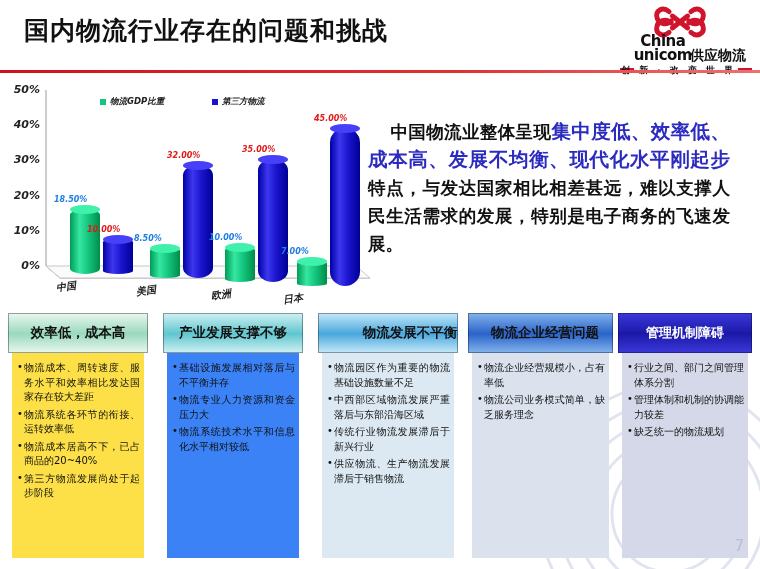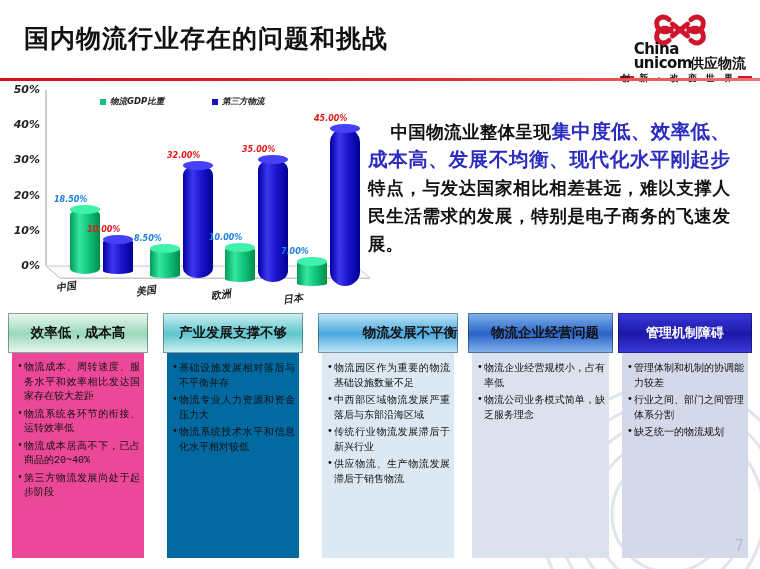--- a/index.html
+++ b/index.html
@@ -8,33 +8,33 @@
     background:#ffffff;
     font-family:"DejaVu Sans","Liberation Sans",sans-serif;
     overflow:hidden;position:relative;
   }
   
   .watermark{
     position:absolute;right:-60px;bottom:-95px;width:300px;height:300px;
     pointer-events:none;z-index:0;opacity:.55;
   }
   
-  .hdr{position:absolute;left:0;top:8px;width:760px;height:72px;z-index:3;}
+  .hdr{position:absolute;left:0;top:0;width:760px;height:72px;z-index:3;}
   .hdr-title{
     position:absolute;left:24px;top:14px;
     font-size:25px;font-weight:bold;color:#111;
     letter-spacing:1px;font-family:"DejaVu Sans",sans-serif;
     white-space:nowrap;
   }
   .logo{position:absolute;right:8px;top:2px;width:150px;height:70px;}
   .logo-mark{position:absolute;right:44px;top:2px;width:56px;height:36px;}
   .logo-en{
     position:absolute;right:60px;top:32px;
     font-size:15px;font-weight:bold;color:#111;line-height:.96;
-    letter-spacing:-.5px;text-align:left;
+    letter-spacing:-.5px;text-align:center;
   }
   .logo-cn{
     position:absolute;right:6px;top:45px;
     font-size:14px;font-weight:bold;color:#111;letter-spacing:0px;
   }
   .logo-slogan{
     position:absolute;right:16px;top:62px;
     font-size:9px;font-weight:bold;color:#111;letter-spacing:3px;
     font-family:"DejaVu Serif","Liberation Serif",serif;
   }
@@ -210,34 +210,34 @@
 
 <div class="para">
   <span class="ind"></span><span>中国物流业整体呈现</span><span class="hl">集中度低、效率低、成本高、发展不均衡、现代化水平刚起步</span><span>特点，与发达国家相比相差甚远，难以支撑人民生活需求的发展，特别是电子商务的飞速发展。</span>
 </div>
 
 <div class="boxes" id="boxes">
     <div class="box" style="left: 8px;">
       <div class="box-head" style="background: linear-gradient(rgb(230, 246, 238) 0%, rgb(154, 217, 189) 52%, rgb(230, 246, 238) 100%);">
         <span style="color: rgb(17, 17, 17);">效率低，成本高</span>
       </div>
-      <div class="box-body" style="background: #ec4899; font-family: Liberation Mono, monospace;">
+      <div class="box-body" style="background: #fde047;">
         <ul>
           <li>物流成本、周转速度、服务水平和效率相比发达国家存在较大差距</li>
           <li>物流系统各环节的衔接、运转效率低</li>
           <li>物流成本居高不下，已占商品的20~40%</li>
           <li>第三方物流发展尚处于起步阶段</li>
         </ul>
       </div>
     </div>
     <div class="box" style="left: 163px;">
       <div class="box-head" style="background: linear-gradient(rgb(203, 239, 241) 0%, rgb(95, 198, 207) 52%, rgb(203, 239, 241) 100%);">
         <span style="color: rgb(17, 17, 17);">产业发展支撑不够</span>
       </div>
-      <div class="box-body" style="background: #0369a1;">
+      <div class="box-body" style="background: #3b82f6;">
         <ul>
           <li>基础设施发展相对落后与不平衡并存</li>
           <li>物流专业人力资源和资金压力大</li>
           <li>物流系统技术水平和信息化水平相对较低</li>
         </ul>
       </div>
     </div>
     <div class="box" style="left: 318px;">
       <div class="box-head" style="background: linear-gradient(rgb(191, 230, 247) 0%, rgb(74, 167, 221) 52%, rgb(191, 230, 247) 100%); padding-left: 44px;">
         <span style="color: rgb(17, 17, 17);">物流发展不平衡</span>
@@ -261,21 +261,21 @@
           <li>物流公司业务模式简单，缺乏服务理念</li>
         </ul>
       </div>
     </div>
     <div class="box" style="left: 618px; width: 134px;">
       <div class="box-head" style="background: linear-gradient(rgb(58, 55, 216) 0%, rgb(27, 24, 168) 52%, rgb(58, 55, 216) 100%);">
         <span style="color: rgb(255, 255, 255); font-size: 13px;">管理机制障碍</span>
       </div>
       <div class="box-body" style="background: rgb(213, 216, 232); width: 126px;">
         <ul>
+          <li>行业之间、部门之间管理体系分割</li>
           <li>管理体制和机制的协调能力较差</li>
-          <li>行业之间、部门之间管理体系分割</li>
           <li>缺乏统一的物流规划</li>
         </ul>
       </div>
     </div>
   </div>
 
 <div class="pagenum">7</div>
 
 </body></html>

